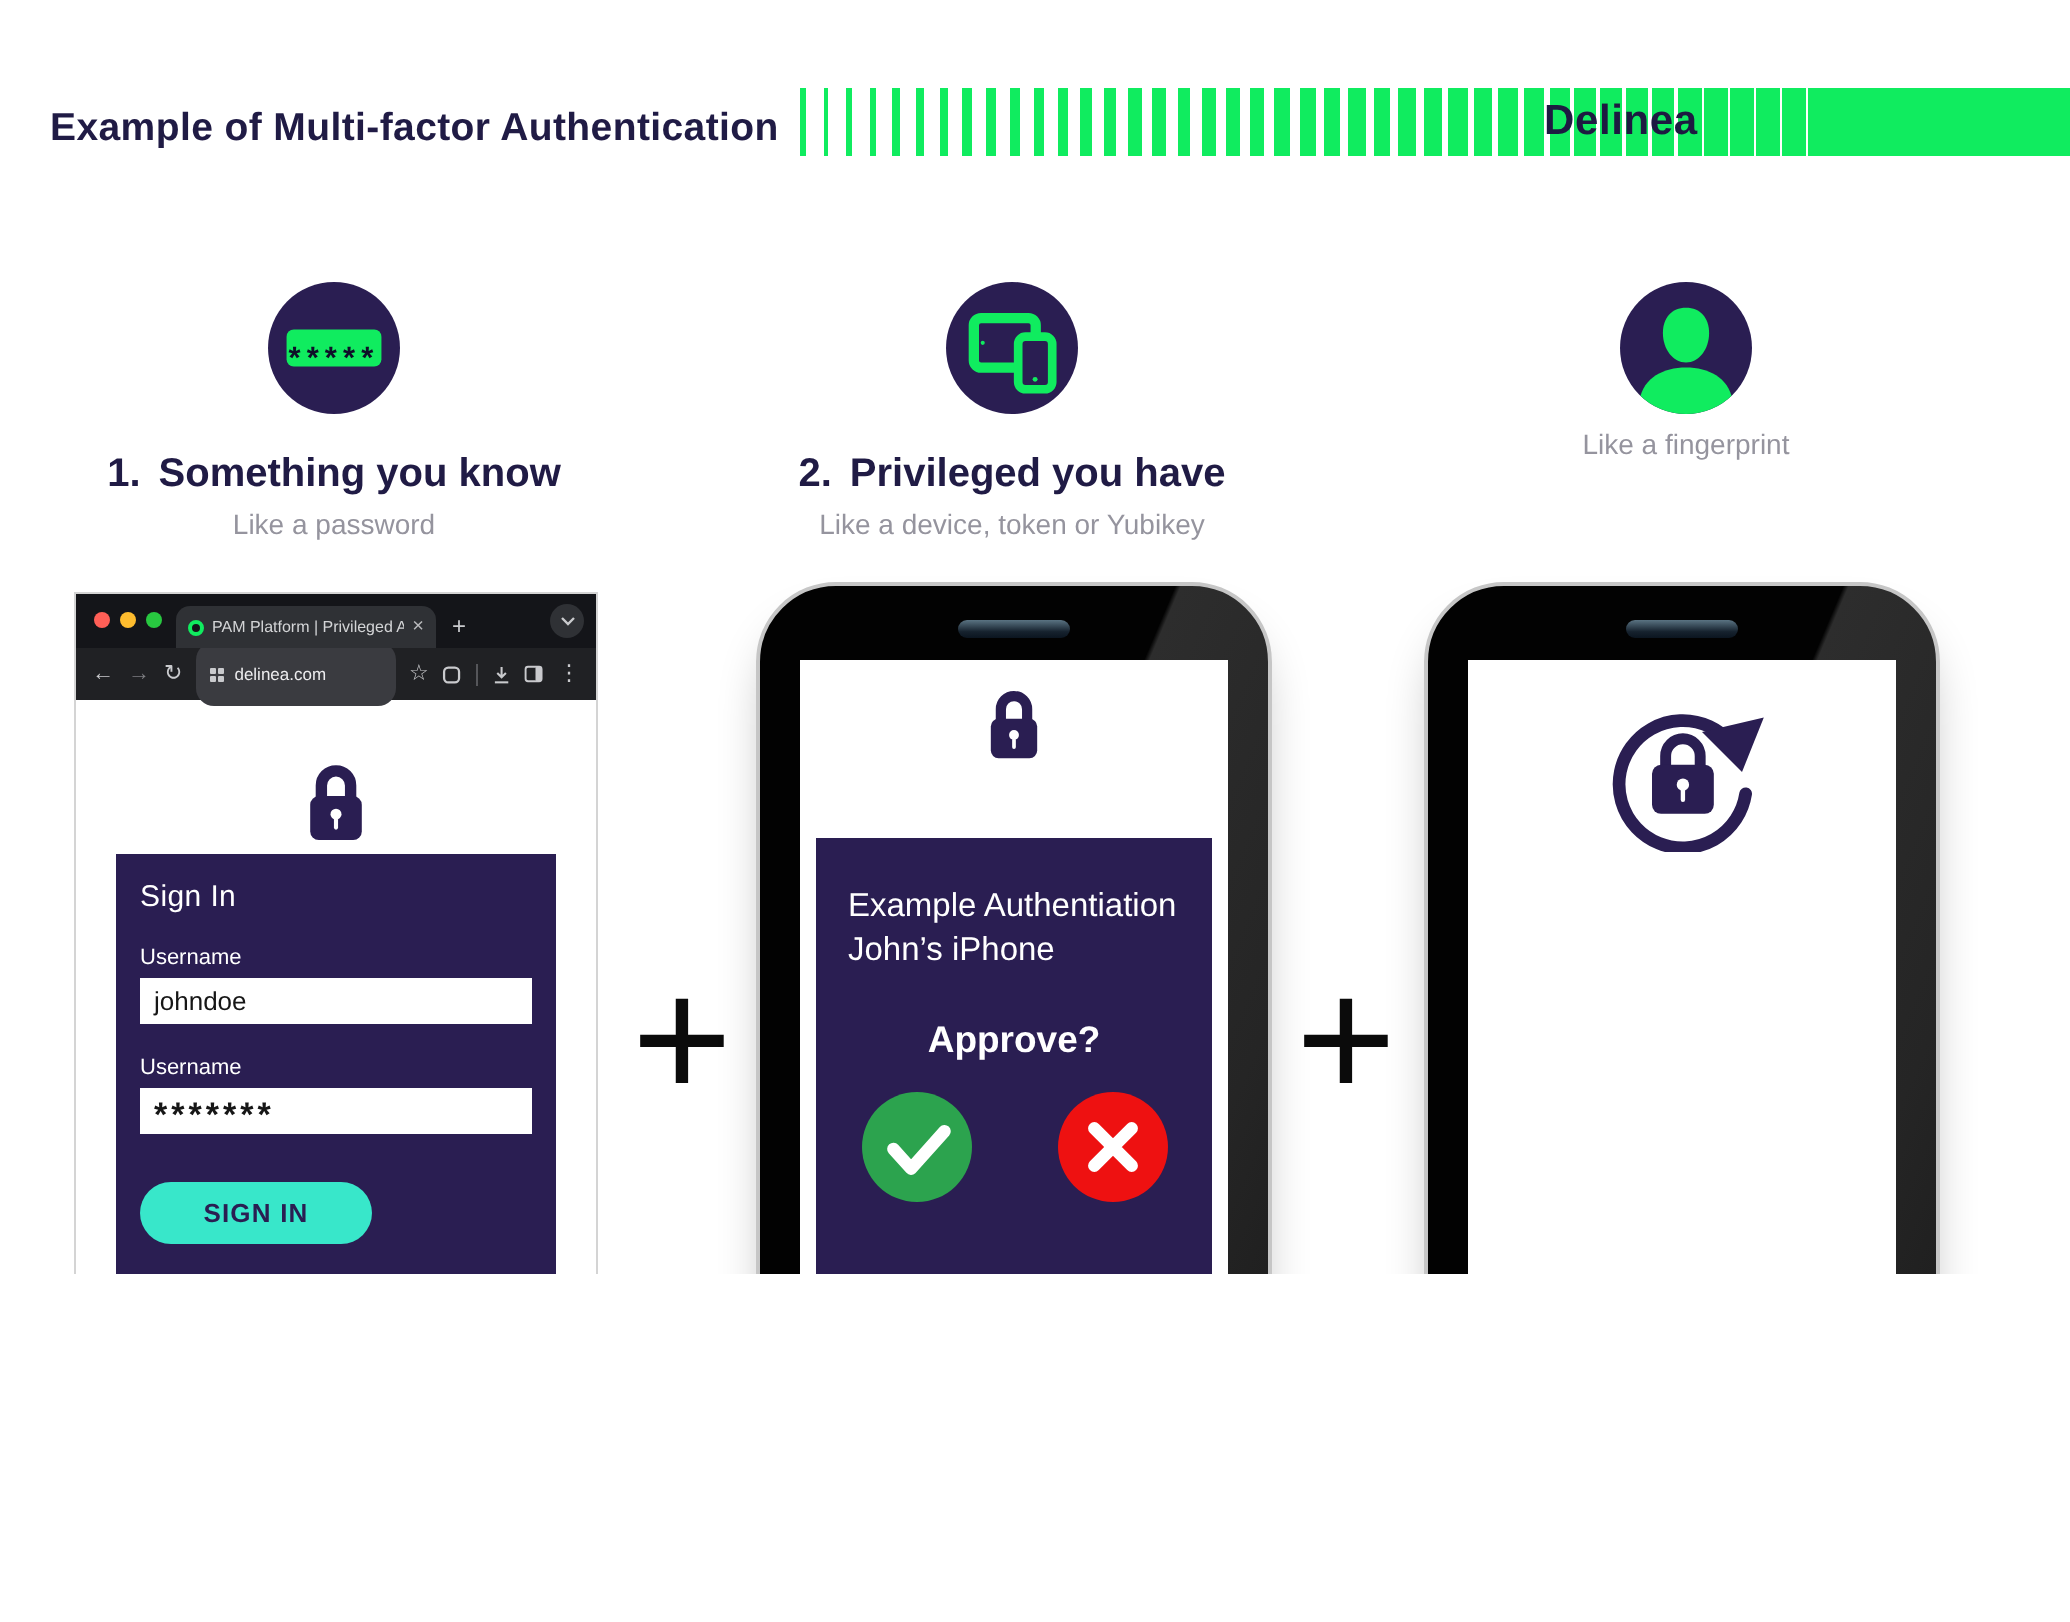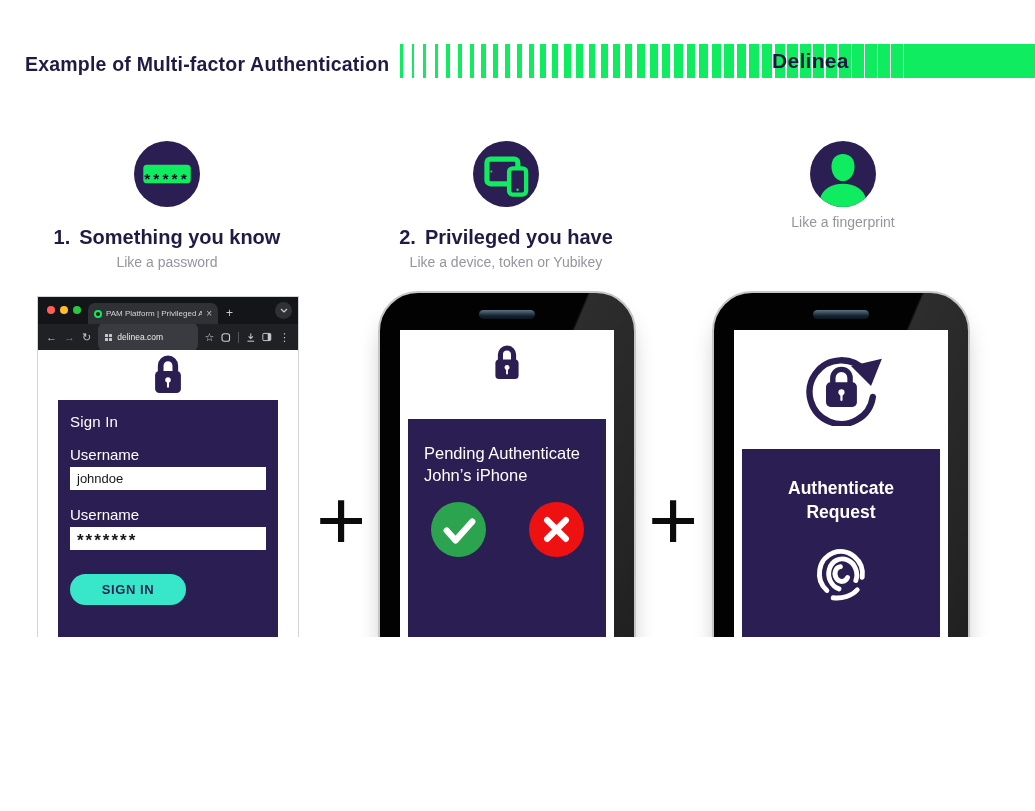--- a/index.html
+++ b/index.html
@@ -40,25 +40,25 @@
   .chev-btn { position:absolute; right:6px; top:5px; width:17px; height:17px; border-radius:50%; background:#2f3135; display:flex; align-items:center; justify-content:center; }
   .b-nav { height:26px; background:#202124; display:flex; align-items:center; padding:0 8px; gap:7px; }
   .nav-glyph { color:#c9cacd; font-size:11px; line-height:1; }
   .dim { color:#7d7e82; }
   .addr { height:18px; width:112px; background:#3a3b40; border-radius:9px; display:flex; align-items:center; padding:16px 7px; gap:5px; }
   .url { color:#ececee; font-size:8.5px; white-space:nowrap; }
   .grid-ic { display:grid; grid-template-columns:3px 3px; grid-template-rows:3px 3px; gap:1px; }
   .grid-ic i { background:#c9cacd; border-radius:.5px; }
   .divider { width:1px; height:11px; background:#55565a; }
   .ic-svg { display:block; }
-  .b-content { position:relative; height:398px; background:#fff; }
+  .b-content { position:relative; height:398px; background:#fff;margin-top:27px; }
   .page-lock { text-align:center; padding-top:3px; }
   .signin-panel { position:absolute; left:20px; right:20px; top:50px; height:285px; background:var(--navy); padding:13px 12px 0; }
   .signin-heading { color:#fff; font-size:15px; font-weight:500; letter-spacing:.2px; }
-  .field-label { color:#fff; font-size:15px; margin-top:16px; }
+  .field-label { color:#fff; font-size:11px; margin-top:16px; }
   .text-input { margin-top:4px; height:23px; background:#fff; color:#161616; font-size:13px; line-height:23px; padding:0 7px; }
   .pw { font-weight:700; font-size:17px; letter-spacing:2px; line-height:27px; }
   .signin-btn { margin-top:24px; width:116px; height:31px; border-radius:16px; background:var(--teal); display:flex; align-items:center; justify-content:center;
                 color:var(--navy); font-size:13px; font-weight:700; letter-spacing:.6px; }
 
   
   .phone { position:absolute; width:258px; height:493px; border-radius:40px;
            background:linear-gradient(113deg,#020202 45%, #2d2d2d 45.6%, #252525 75%, #1a1a1a 100%);
            border:2px solid #c6c6c6; box-shadow:0 16px 26px -8px rgba(0,0,0,.33); }
   .speaker { position:absolute; top:17px; left:50%; transform:translateX(-50%); width:56px; height:9px; border-radius:5px;
@@ -262,23 +262,24 @@
       <div class="screen-lock">
         <svg width="34" height="39" viewBox="0 0 44 50">
           <path d="M13.5 22v-7.2a8.5 8.5 0 0 1 17 0V22" fill="none" stroke="var(--navy)" stroke-width="6.6"></path>
           <rect x="7" y="21" width="30" height="25.5" rx="5" fill="var(--navy)"></rect>
           <circle cx="22" cy="31.5" r="3.2" fill="#fff"></circle>
           <rect x="20.8" y="33.5" width="2.4" height="7" rx="1.2" fill="#fff"></rect>
         </svg>
       </div>
       <div class="auth-panel panel-have">
         <div class="auth-message">
-          <div>Pending Authenticate</div>
+          <div>Example Authentiation</div>
           <div>John’s iPhone</div>
         </div>
+        <div class="approve-q">Approve?</div>
         <div class="choice-row">
           <svg viewBox="0 0 56 56">
             <circle cx="28" cy="28" r="28" fill="var(--approve-green)"></circle>
             <path d="M16 29l9 10 17-19" fill="none" stroke="#fff" stroke-width="6.4" stroke-linecap="round" stroke-linejoin="round"></path>
           </svg>
           <svg viewBox="0 0 56 56">
             <circle cx="28" cy="28" r="28" fill="var(--deny-red)"></circle>
             <path d="M18.5 18.5L37.5 37.5M37.5 18.5L18.5 37.5" stroke="#fff" stroke-width="6.4" stroke-linecap="round"></path>
           </svg>
         </div>
@@ -292,32 +293,16 @@
       <div class="screen-lock" style="padding-top:16px">
         <svg width="94" height="80" viewBox="0 0 100 88">
           <path d="M77 28 A 35 35 0 1 0 85 56" fill="none" stroke="var(--navy)" stroke-width="7" stroke-linecap="round"></path>
           <path d="M61 22 L95 14 L83 44 Z" fill="var(--navy)"></path>
           <path d="M41 41v-5.8a9.5 9.5 0 0 1 19 0V41" fill="none" stroke="var(--navy)" stroke-width="6"></path>
           <rect x="33.5" y="40" width="34" height="27" rx="5" fill="var(--navy)"></rect>
           <circle cx="50.5" cy="51" r="3.4" fill="#fff"></circle>
           <rect x="49.3" y="53" width="2.4" height="7.5" rx="1.2" fill="#fff"></rect>
         </svg>
       </div>
-      <div class="auth-panel panel-are">
-        <div class="auth-title">
-          <div>Authenticate</div>
-          <div>Request</div>
-        </div>
-        <div class="fp-wrap">
-          <svg width="56" height="74" viewBox="0 0 60 78">
-            <g fill="none" stroke="#fff" stroke-width="5.2" stroke-linecap="round" transform="rotate(-12 30 38)">
-              <path d="M36.5 41a7 8 0 1 1-5-13"></path>
-              <path d="M25 51a15 16.5 0 1 1 19.5-5"></path>
-              <path d="M12 50a23 24 0 1 1 40-6"></path>
-              <path d="M17 59a21 13 0 0 0 27-3"></path>
-            </g>
-          </svg>
-        </div>
-      </div>
     </div>
   </div>
 
 </div>
 
 </body></html>

